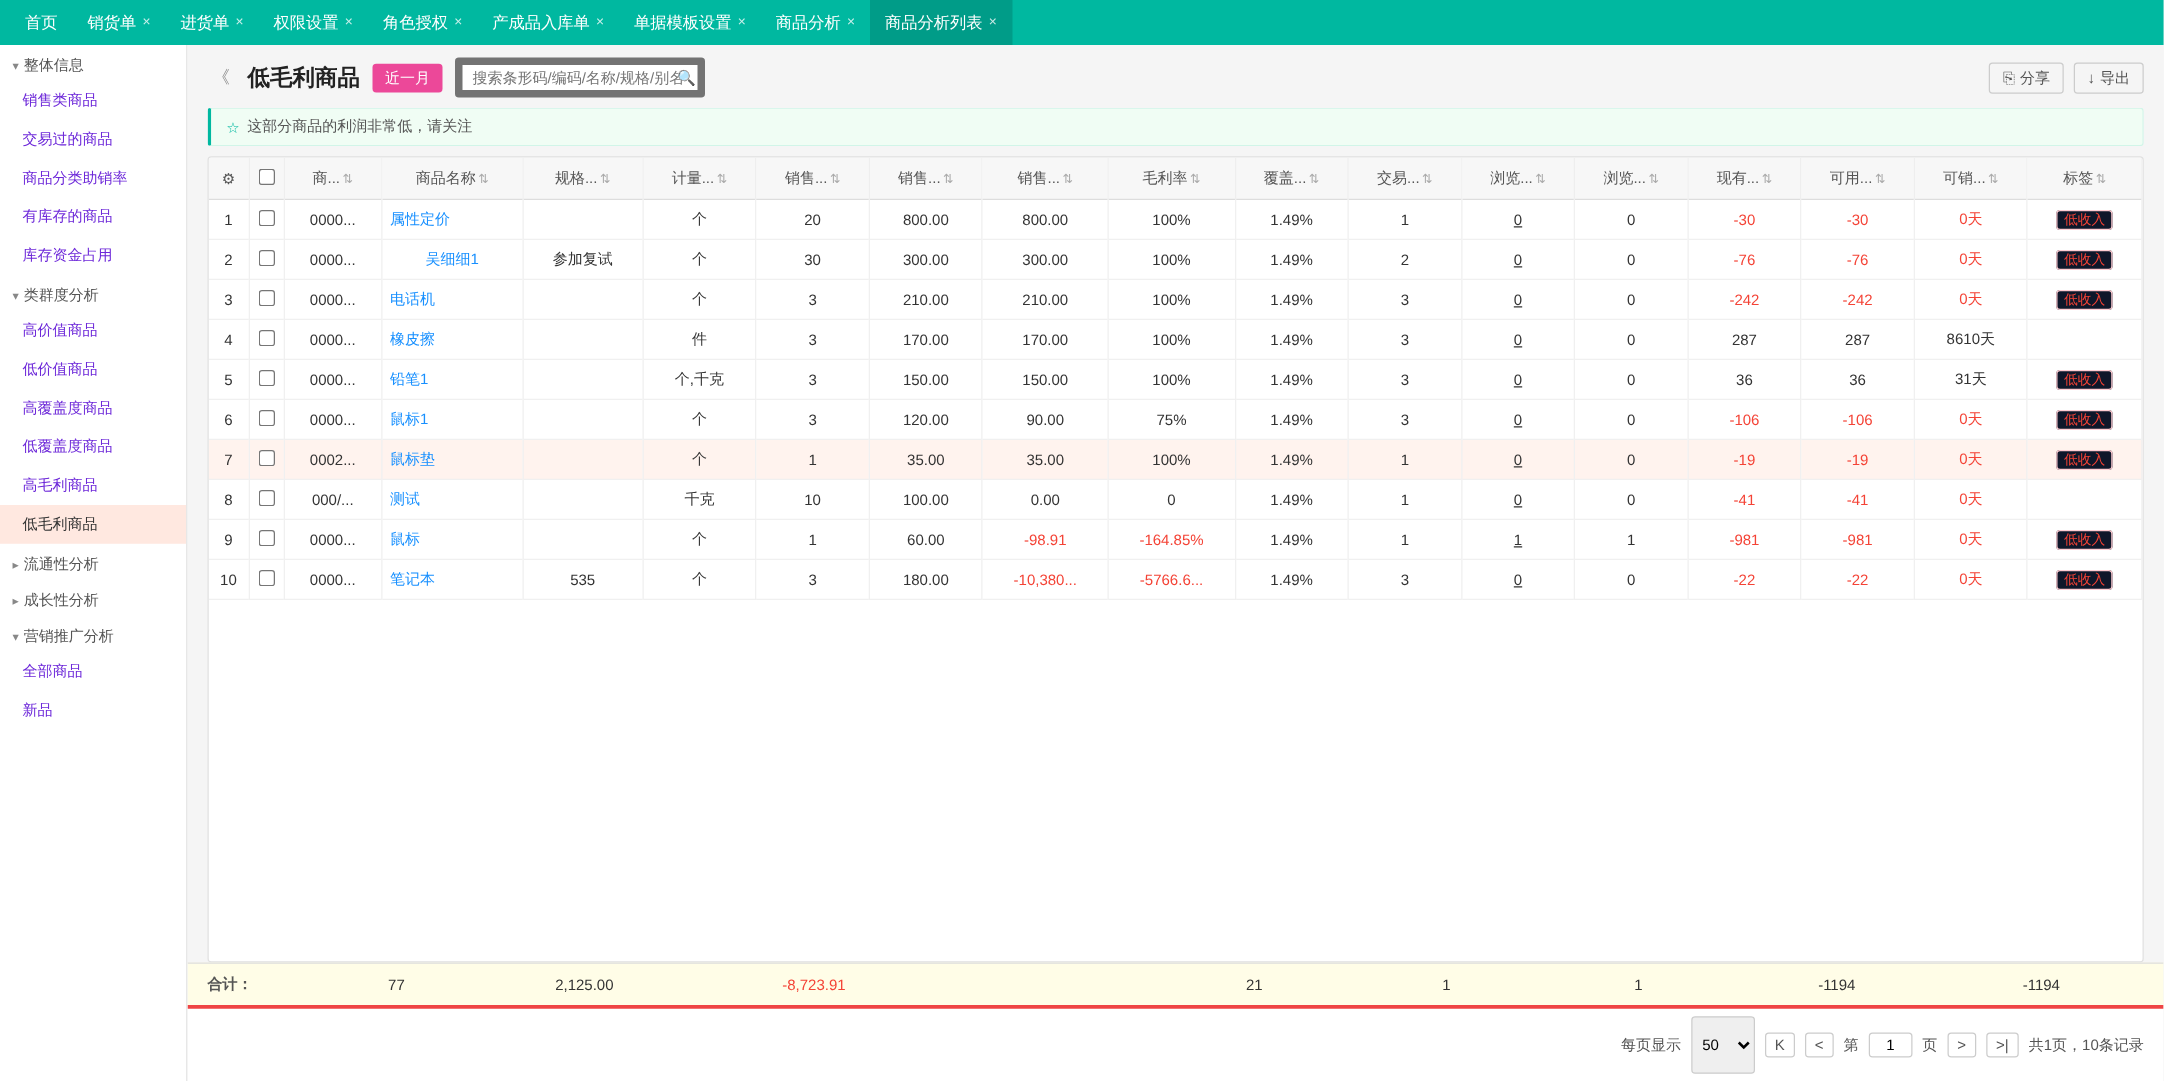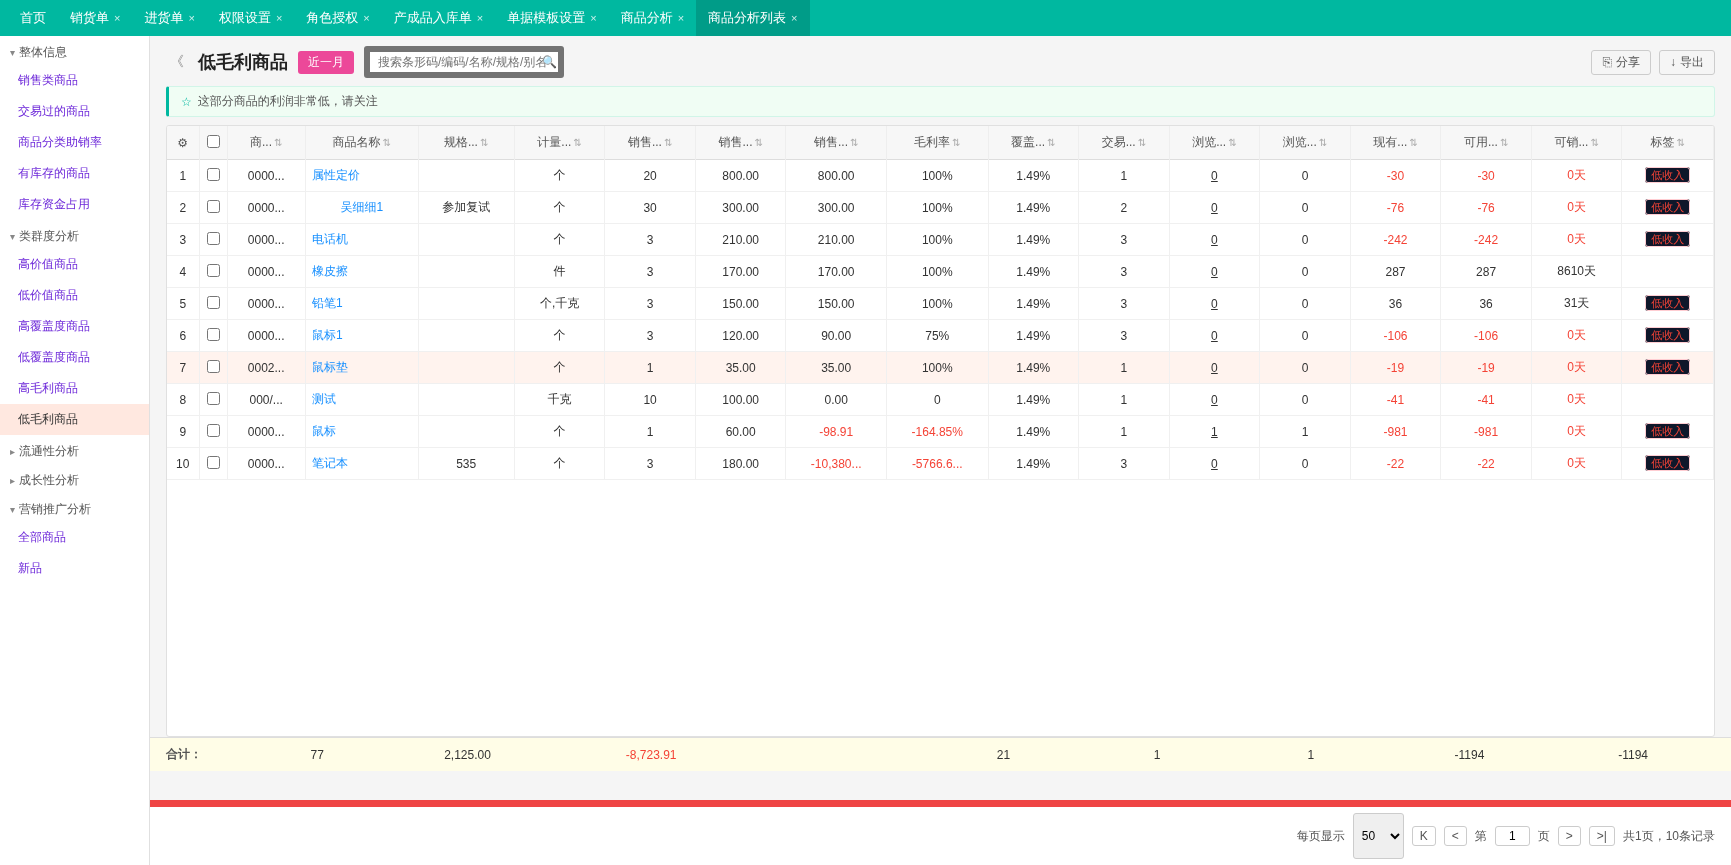--- a/index.html
+++ b/index.html
@@ -193,25 +193,24 @@
     }
     .footer-label { font-weight: bold; color: #555; margin-right: 20px; }
 
     
     .pagination-bar {
       display: flex;
       align-items: center;
       justify-content: flex-end;
       padding: 6px 16px;
       background: #fff;
-      border-top: 7px solid #ef4444;
+      border-top: 3px solid #ef4444;
       gap: 8px;
       font-size: 12px;
       color: #555;
-      margin-top: 29px;
     }
     .page-size-select {
       border: 1px solid #ccc;
       border-radius: 3px;
       padding: 14px 4px;
       font-size: 12px;
     }
     .page-btn {
       border: 1px solid #ccc;
       background: #fff;

